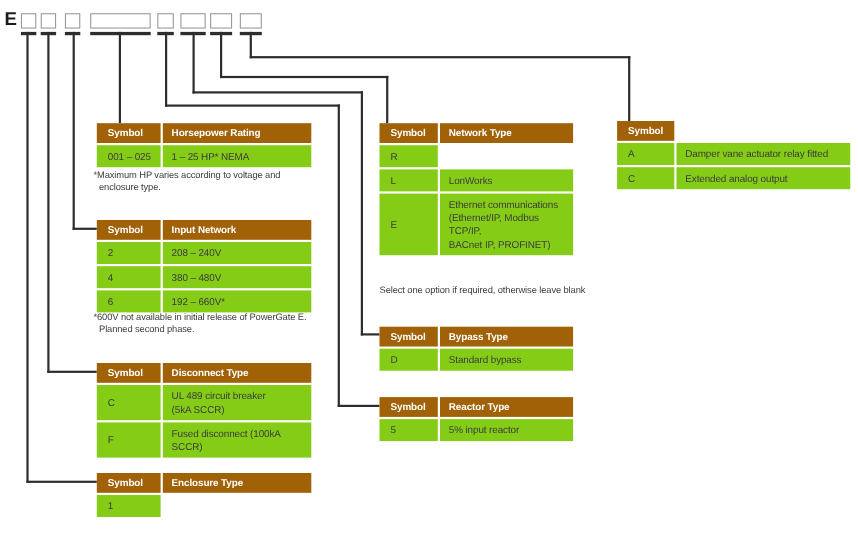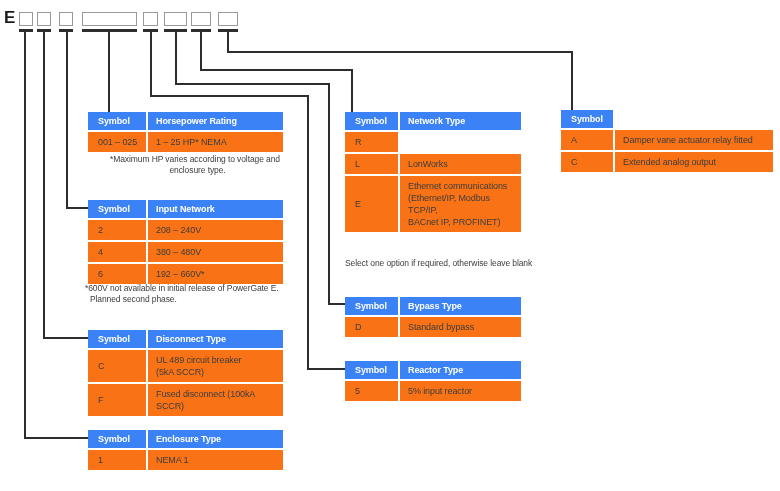--- a/index.html
+++ b/index.html
@@ -9,26 +9,26 @@
   }
   
   .code-prefix{position:absolute;left:4px;top:8px;font-size:17px;font-weight:bold;color:#1b1b1b;}
   .code-box{position:absolute;top:12px;height:12px;background:#fff;border:1px solid #999;}
   
   .ln{position:absolute;background:#2d2d2d;}
   
   .tbl{position:absolute;display:flex;flex-direction:column;gap:2px;}
   .r{display:flex;gap:2px;}
   .c{
-    background:#f97316;display:flex;align-items:center;box-sizing:border-box;
+    background:#84cc16;display:flex;align-items:center;box-sizing:border-box;
     min-height:18px;padding:4px 2px 4px 10px;font-size:9px;color:#3c3c3c;
     line-height:12px;white-space:pre-line;
   }
   .c.val{padding-left:8px;}
-  .hd .c{background:#3b82f6;color:#ffffff;font-weight:bold;padding-top:2px;padding-bottom:2px;}
+  .hd .c{background:#a16207;color:#ffffff;font-weight:bold;padding-top:2px;padding-bottom:2px;}
   
   .gL .sym{width:58px;} .gL .val{width:135px;}
   .gM .sym{width:53px;} .gM .val{width:121px;}
   .gO .sym{width:52px;} .gO .val{width:158px;}
   .h20 .c{min-height:20px;}
   
   .fn{
     position:absolute;font-size:8.5px;color:#3c3c3c;line-height:11px;
     white-space:pre-line;padding-left:5px;text-indent:-5px;
   }
@@ -90,21 +90,21 @@
   <div class="tbl gL" style="left:88px;top:112px;">
     <div class="r hd">
       <div class="c sym">Symbol</div>
       <div class="c val">Horsepower Rating</div>
     </div>
     <div class="r">
       <div class="c sym">001 – 025</div>
       <div class="c val">1 – 25 HP* NEMA</div>
     </div>
   </div>
-  <div class="fn" style="left:85px;top:154px;width:215px;text-align:center;">*Maximum HP varies according to voltage and
+  <div class="fn" style="left:85px;top:154px;width:215px;">*Maximum HP varies according to voltage and
 enclosure type.</div>
 
   <div class="tbl gL" style="left:88px;top:200px;">
     <div class="r hd">
       <div class="c sym">Symbol</div>
       <div class="c val">Input Network</div>
     </div>
     <div class="r">
       <div class="c sym">2</div>
       <div class="c val">208 – 240V</div>
@@ -137,21 +137,20 @@
     </div>
   </div>
 
   <div class="tbl gL" style="left:88px;top:430px;">
     <div class="r hd">
       <div class="c sym">Symbol</div>
       <div class="c val">Enclosure Type</div>
     </div>
     <div class="r h20">
       <div class="c sym">1</div>
-      <div class="c val">NEMA 1</div>
     </div>
   </div>
 
   <div class="tbl gM" style="left:345px;top:112px;">
     <div class="r hd">
       <div class="c sym">Symbol</div>
       <div class="c val">Network Type</div>
     </div>
     <div class="r">
       <div class="c sym">R</div>

